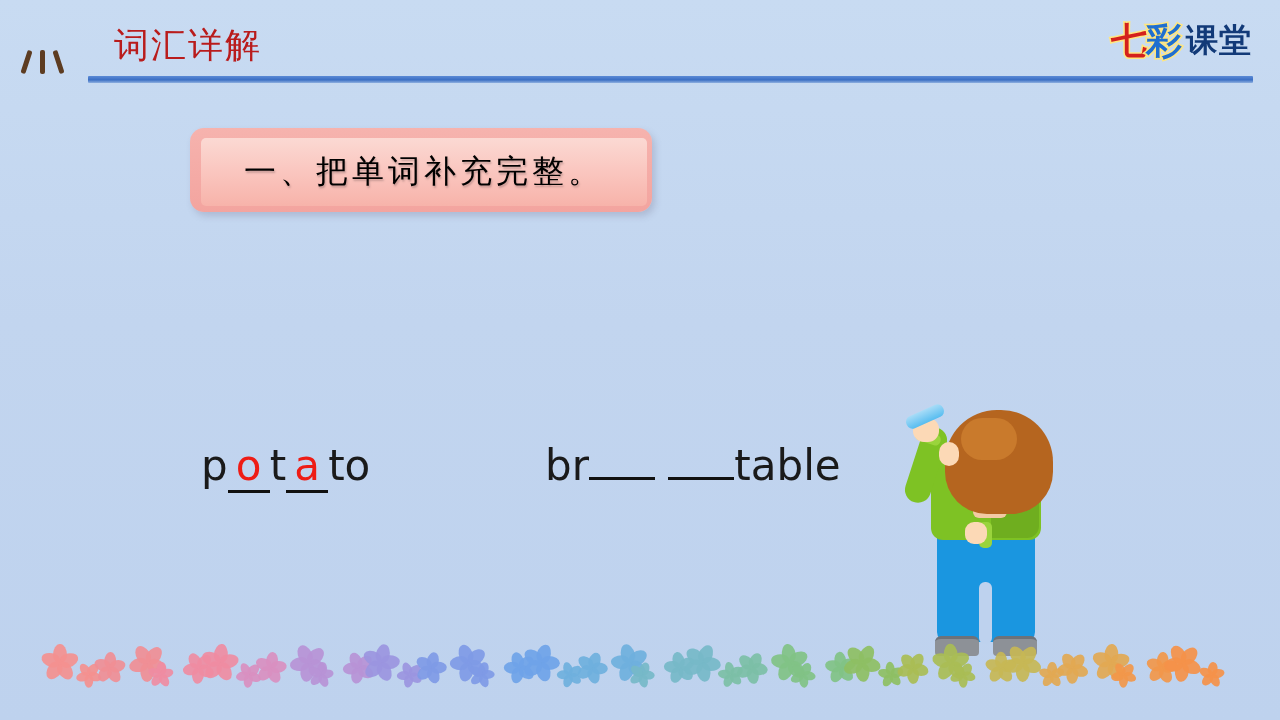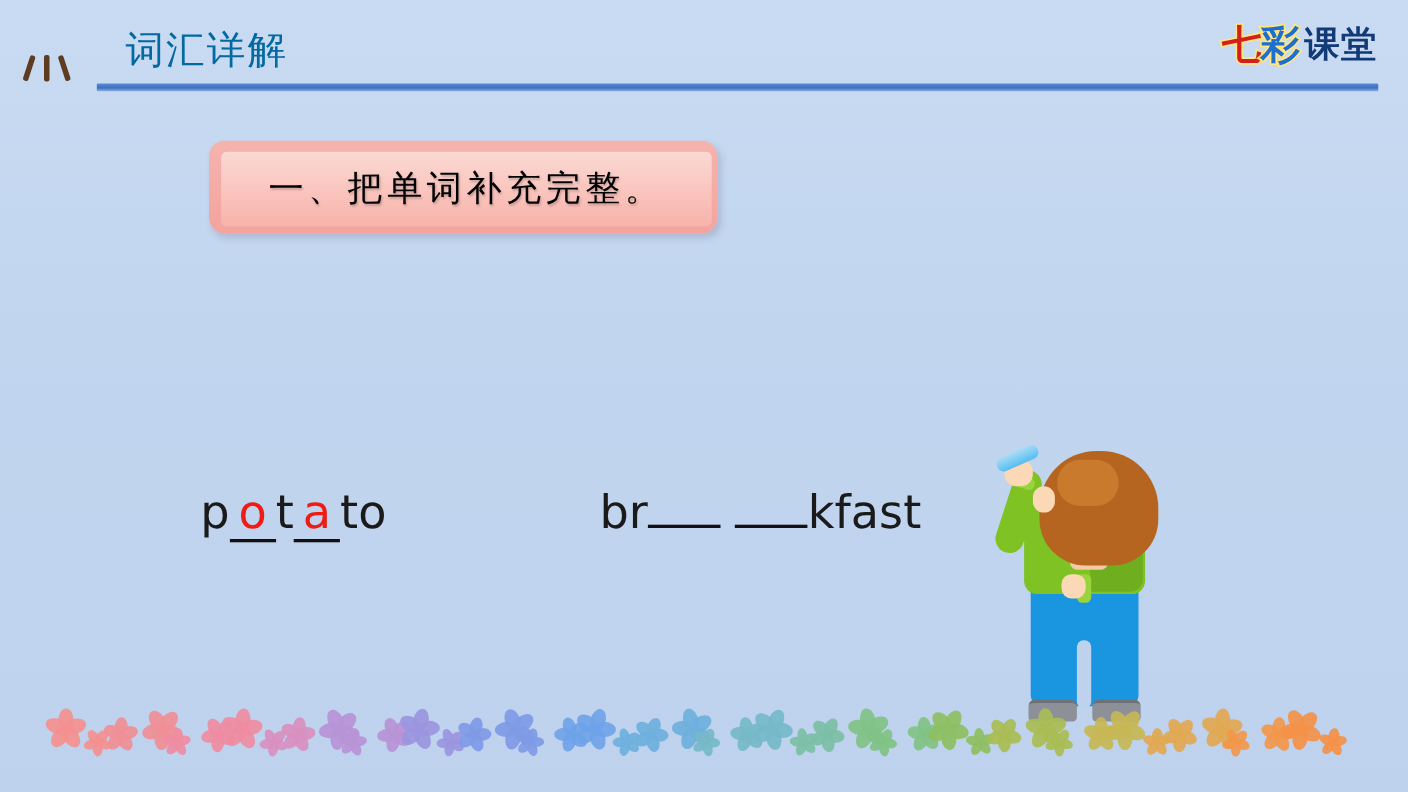--- a/index.html
+++ b/index.html
@@ -73,21 +73,21 @@
     left: 50%; margin-left: -7px;
     bottom: 3px;
     width: 14px; height: 3px;
     background: #ffffff;
     border-radius: 1px;
   }
   .header-title {
     position: absolute;
     left: 114px; top: 22px;
     font-size: 35px;
-    color: #0369a1;
+    color: #b91c1c;
     font-family: "DejaVu Sans", sans-serif;
     font-weight: normal;
     letter-spacing: 2px;
     white-space: nowrap;
   }
   .header-rule {
     position: absolute;
     left: 88px; top: 76px;
     width: 1165px; height: 7px;
     background: linear-gradient(180deg, #5b8ad6 0%, #3b6fc4 55%, #8fb0e0 100%);
@@ -349,26 +349,26 @@
 <div class="words">
 
   <div class="word-row">
 
 
 
   </div>
 
   <div class="word-row">
 
-    <div class="word" style="left:182px; top:0;">
+    <div class="word" style="left:201px; top:0;">
       <span>p</span><span class="blank upright">o</span><span>t</span><span class="blank upright">a</span><span>to</span>
     </div>
 
     <div class="word" style="left:545px; top:0;">
-      <span>br</span><span class="blank empty"></span><span> </span><span class="blank empty"></span><span>kfast</span>
+      <span>br</span><span class="blank empty"></span><span> </span><span class="blank empty"></span><span>table</span>
     </div>
   </div>
 </div>
 
 <div class="kid">
   <div class="kid-pants"></div>
   <div class="kid-leg-gap"></div>
   <div class="kid-shoe l"></div>
   <div class="kid-shoe r"></div>
   <div class="kid-shirt"></div>

